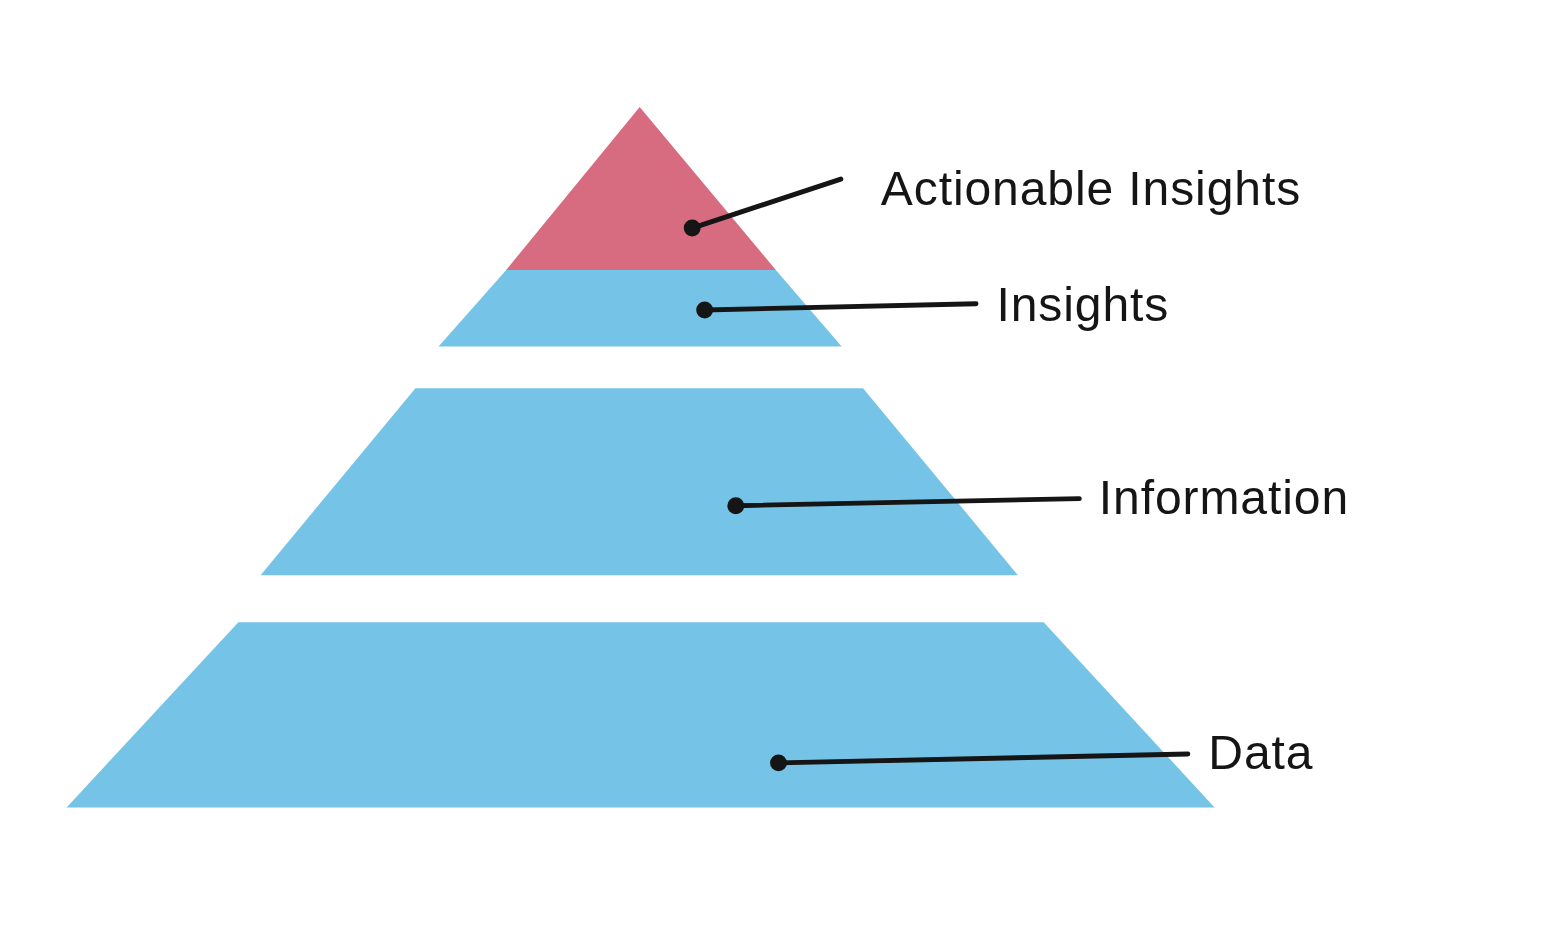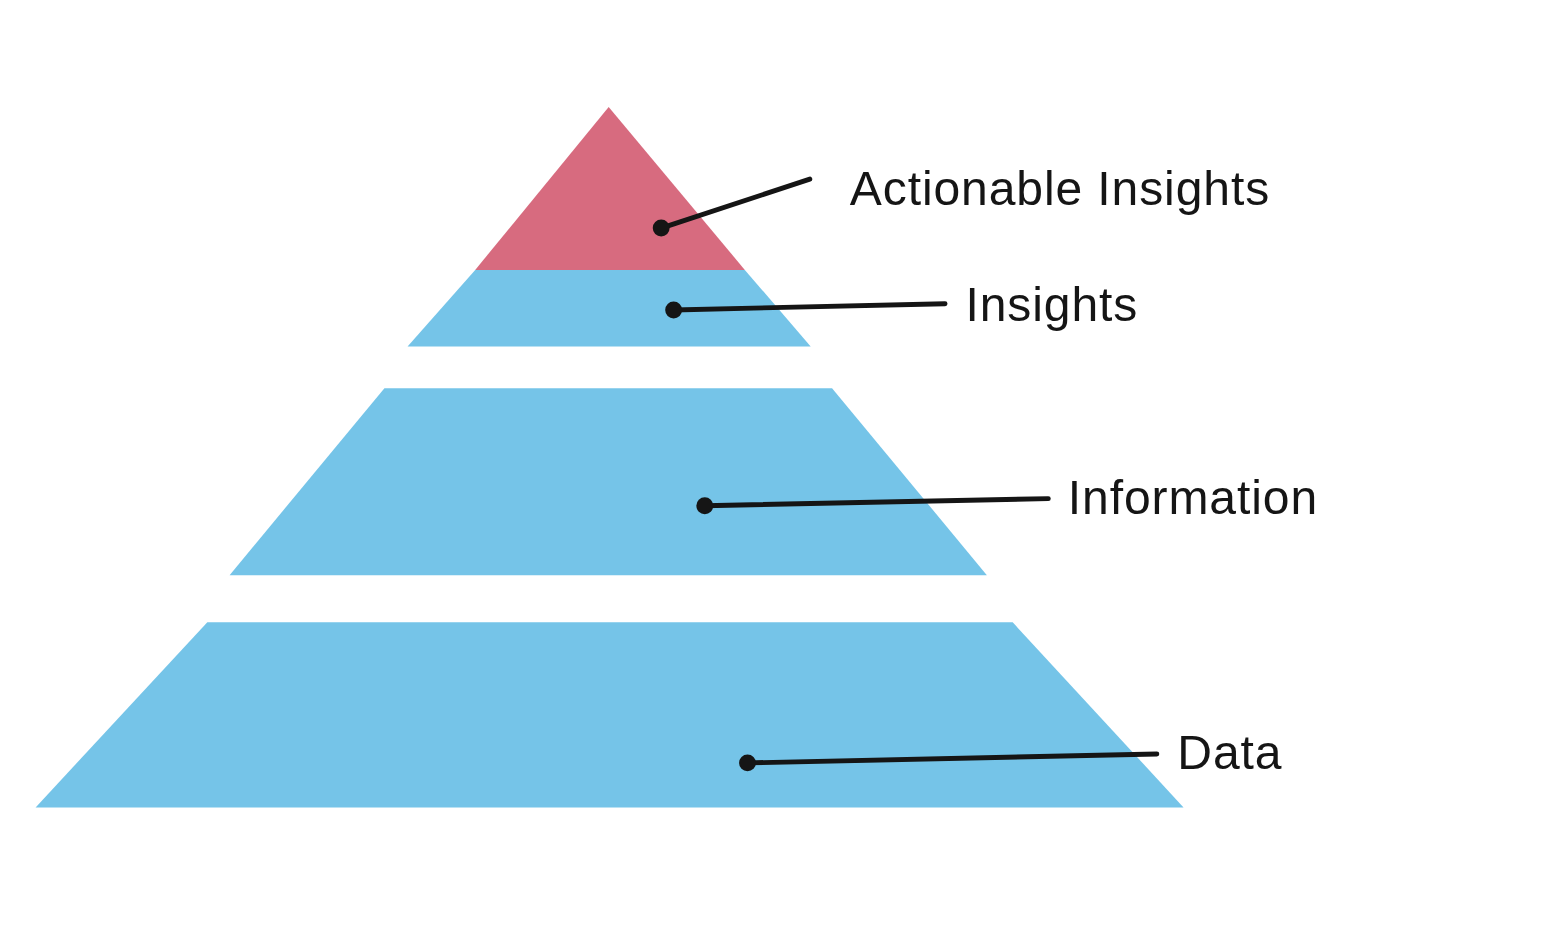--- a/index.html
+++ b/index.html
@@ -6,20 +6,21 @@
     margin: 0;
     padding: 0;
     background: #ffffff;
   }
   .stage {
     position: relative;
     width: 1390px;
     height: 926px;
     background: #ffffff;
     overflow: hidden;
+    padding-left: 31px;
   }
   .stage svg {
     display: block;
     width: 100%;
     height: 100%;
   }
   .level-label {
     font-family: "Liberation Sans", sans-serif;
     font-size: 54px;
     font-weight: 500;

